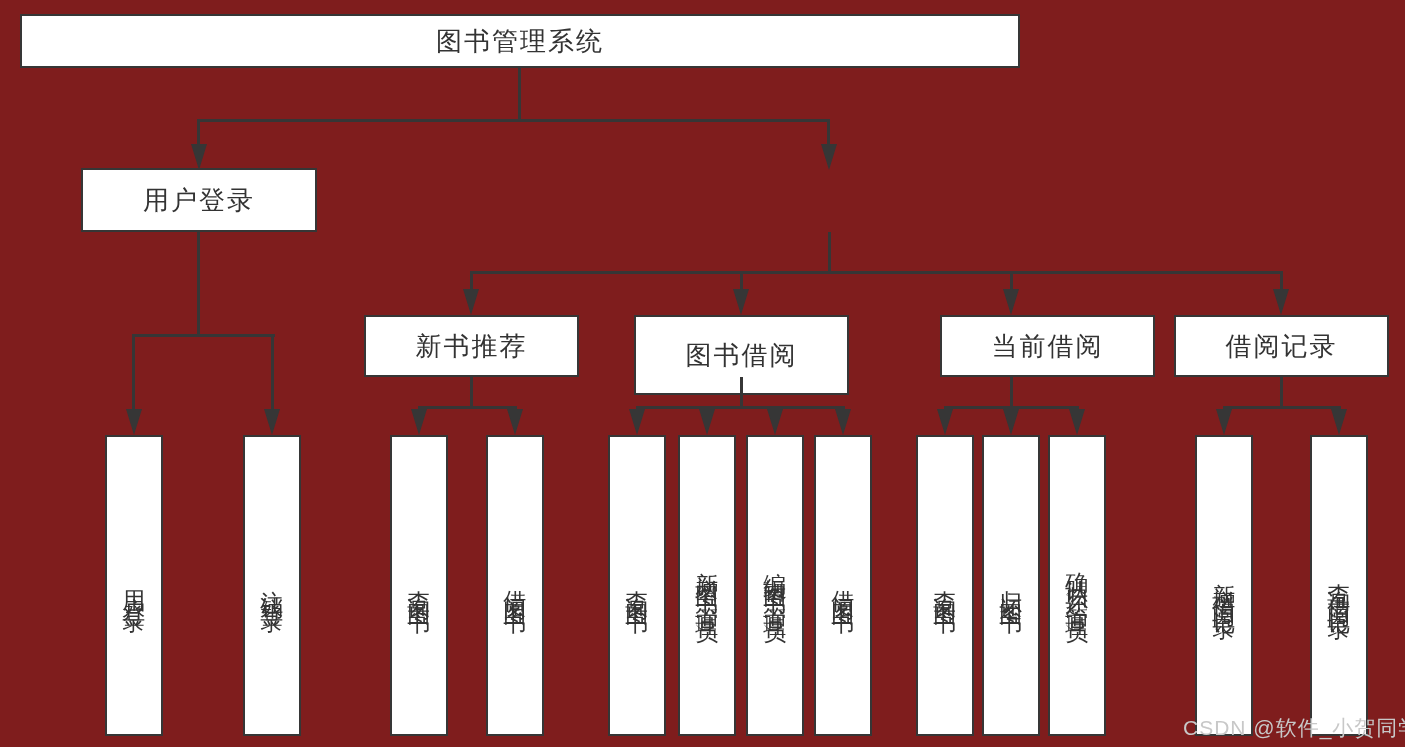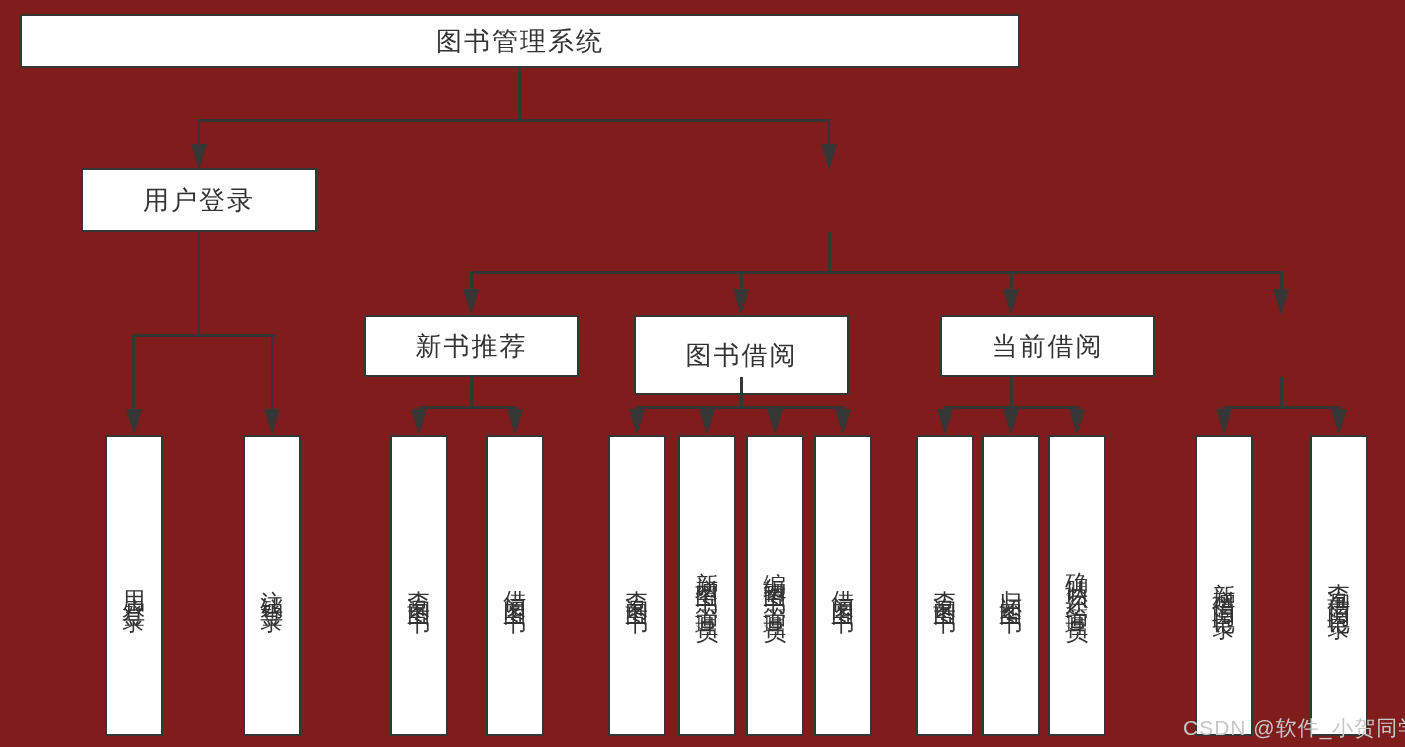--- a/index.html
+++ b/index.html
@@ -69,20 +69,23 @@
 
   <div class="node node-h" style="left:364px;top:315px;width:215px;height:62px;">
     <span>新书推荐</span>
   </div>
   <div class="node node-h" style="left:634px;top:315px;width:215px;height:80px;">
     <span>图书借阅</span>
   </div>
   <div class="node node-h" style="left:904px;top:315px;width:215px;height:62px;margin-left:36px;">
     <span>当前借阅</span>
   </div>
+  <div class="node node-h" style="left:1174px;top:315px;width:215px;height:62px;">
+    <span>借阅记录</span>
+  </div>
 
   <i class="l" style="left:470px;top:377px;width:3px;height:32px;"></i>
   <i class="l" style="left:418px;top:406px;width:99px;height:3px;"></i>
   <i class="ah" style="left:411px;top:409px;"></i>
   <i class="ah" style="left:507px;top:409px;"></i>
 
   <i class="l" style="left:740px;top:377px;width:3px;height:32px;"></i>
   <i class="l" style="left:636px;top:406px;width:209px;height:3px;"></i>
   <i class="ah" style="left:629px;top:409px;"></i>
   <i class="ah" style="left:699px;top:409px;"></i>

